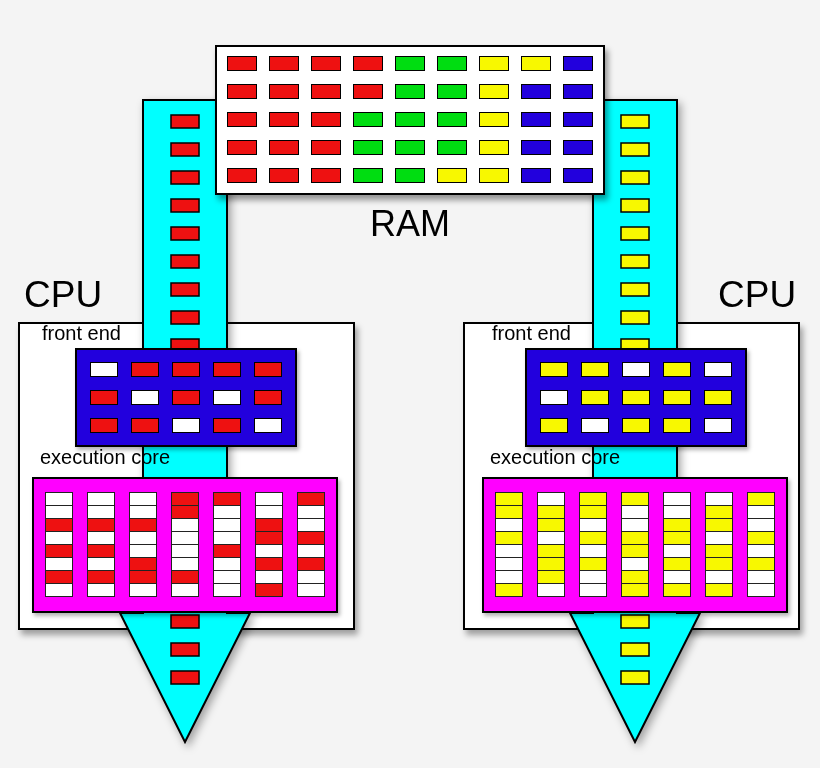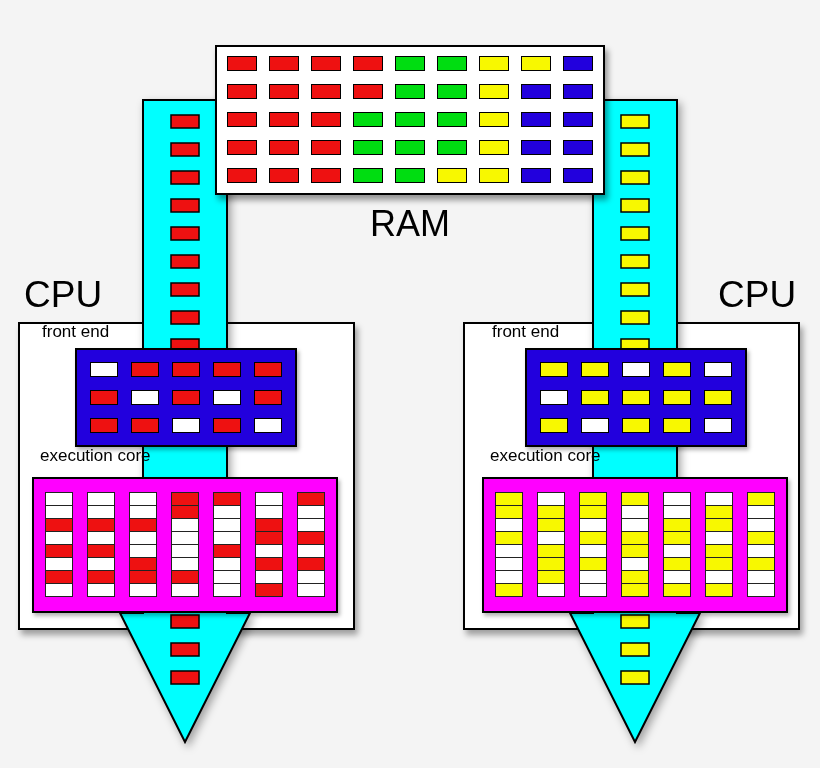--- a/index.html
+++ b/index.html
@@ -62,21 +62,21 @@
     border:1.5px solid #000;
   }
   .fe-grid .cell{width:28px;height:15px;}
   .exec-col .cell{
     width:28px;height:14px;border:1px solid #222;margin-top:-1px;
   }
   .exec-col .cell:first-child{margin-top:0;}
   
   .lbl{color:#000;z-index:4;white-space:nowrap;line-height:1.05;}
   .lbl-big{font-size:37px;}
-  .lbl-mid{font-size:17px;}
+  .lbl-mid{font-size:20px;}
   .ram-label{left:215px;top:205px;width:390px;text-align:center;font-size:36px;}
   .cpu-label-left{left:24px;top:276px;}
   .cpu-label-right{left:718px;top:276px;}
   .fe-label-left{left:42px;top:323px;}
   .fe-label-right{left:492px;top:323px;}
   .ec-label-left{left:40px;top:447px;}
   .ec-label-right{left:490px;top:447px;}
   
   svg.arrows{
     left:0;top:0;width:820px;height:768px;

